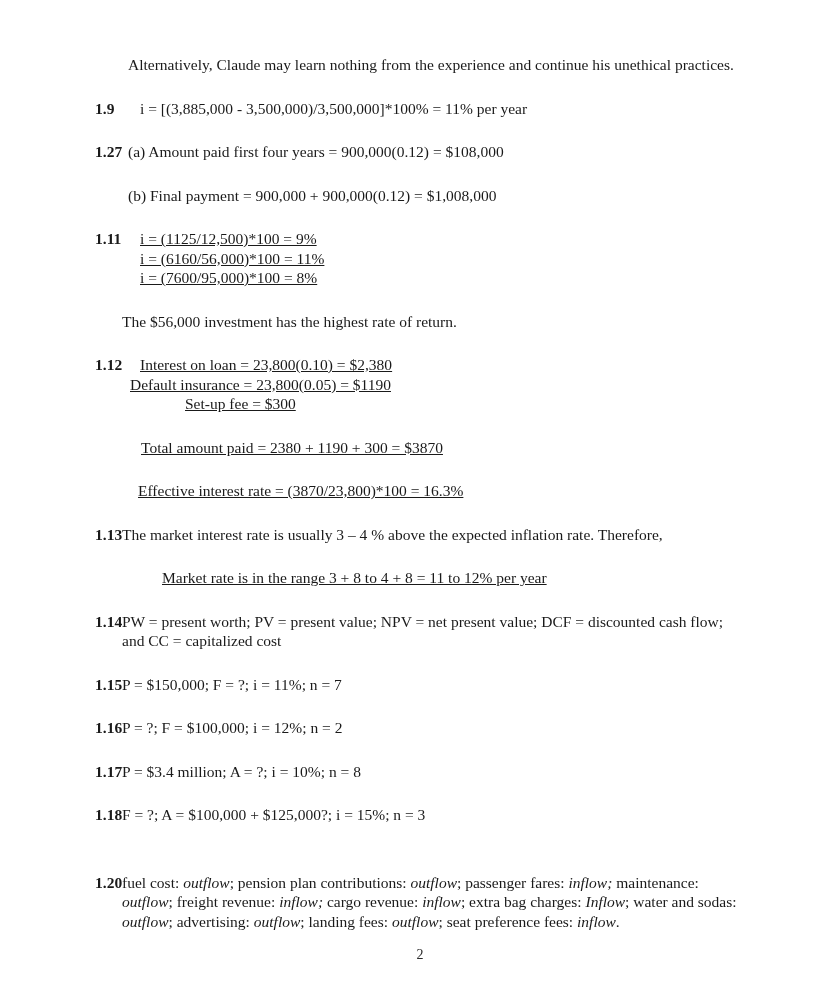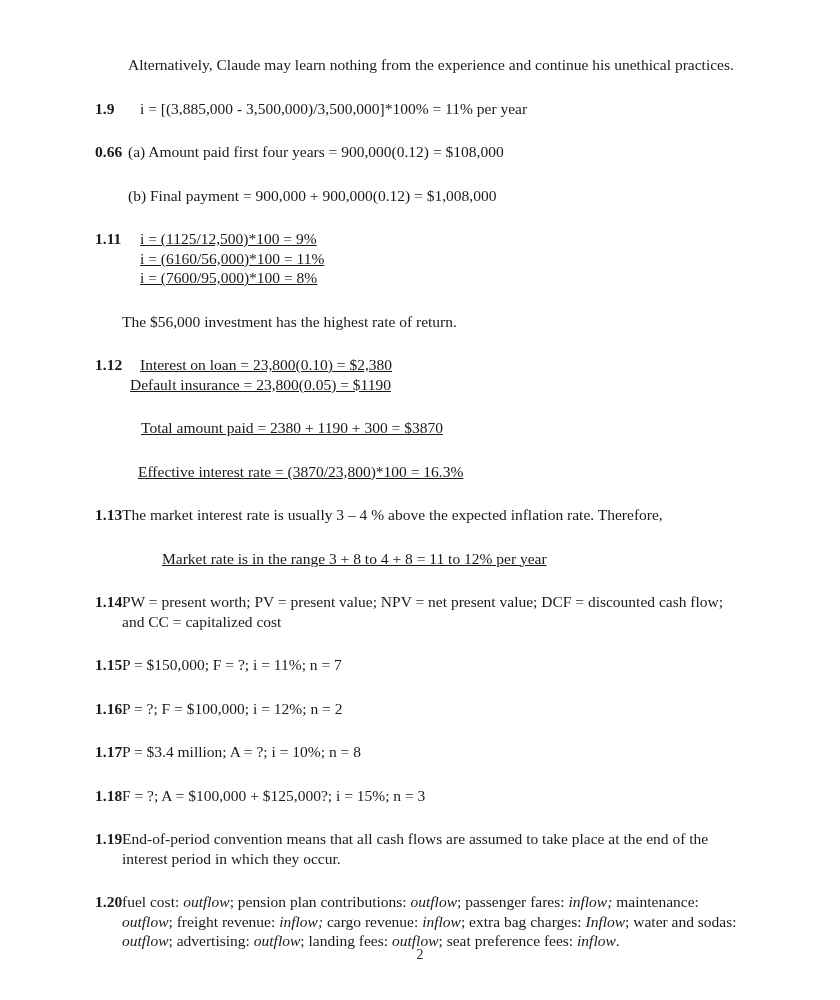--- a/index.html
+++ b/index.html
@@ -98,21 +98,21 @@
     <div class="gap-l"></div>
 
     <div class="block row">
       <span class="num num-w45">1.9</span>
       <span class="body">i = [(3,885,000 - 3,500,000)/3,500,000]*100% = 11% per year</span>
     </div>
 
     <div class="gap-l"></div>
 
     <div class="block row">
-      <span class="num num-w33">0.66</span>
+      <span class="num num-w33">1.27</span>
       <span class="body">(a) Amount paid first four years = 900,000(0.12) = $108,000</span>
     </div>
     <div class="gap-l"></div>
     <div class="block indent-a">(b) Final payment = 900,000 + 900,000(0.12) = $1,008,000</div>
 
     <div class="gap-l"></div>
 
     <div class="block row">
       <span class="num num-w45">1.11</span>
       <span class="body">
@@ -128,20 +128,21 @@
 
     <div class="gap-l"></div>
 
     <div class="block row">
       <span class="num num-w45">1.12</span>
       <span class="body">
         <span class="nowrap">Interest on loan = 23,800(0.10) = $2,380</span>
       </span>
     </div>
     <div class="block indent-g nowrap">Default insurance = 23,800(0.05) = $1190</div>
+    <div class="block indent-h nowrap">Set-up fee = $300</div>
 
     <div class="gap-l"></div>
 
     <div class="block indent-d nowrap">Total amount paid = 2380 + 1190 + 300 = $3870</div>
 
     <div class="gap-l"></div>
 
     <div class="block indent-e nowrap">Effective interest rate = (3870/23,800)*100 = 16.3%</div>
 
     <div class="gap-l"></div>
@@ -185,24 +186,20 @@
 
     <div class="gap-l"></div>
 
     <div class="block row">
       <span class="num num-w27">1.18</span>
       <span class="body">F = ?; A = $100,000 + $125,000?; i = 15%; n = 3</span>
     </div>
 
     <div class="gap-l"></div>
 
-    <div class="block row">
-      <span class="num num-w27">1.19</span>
-      <span class="body">End-of-period convention means that all cash flows are assumed to take place at the end of the interest period in which they occur.</span>
-    </div>
 
     <div class="gap-l"></div>
 
     <div class="block row">
       <span class="num num-w27">1.20</span>
       <span class="body" id="p120-body"><span>fuel cost: </span><span class="ital">outflow</span><span>; pension plan contributions: </span><span class="ital">outflow</span><span>; passenger fares: </span><span class="ital">inflow;</span><span> maintenance: </span><span class="ital">outflow</span><span>; freight revenue: </span><span class="ital">inflow;</span><span> cargo revenue: </span><span class="ital">inflow</span><span>; extra bag charges: </span><span class="ital">Inflow</span><span>; water and sodas: </span><span class="ital">outflow</span><span>; advertising: </span><span class="ital">outflow</span><span>; landing fees: </span><span class="ital">outflow</span><span>; seat preference fees: </span><span class="ital">inflow</span><span>.</span></span>
     </div>
 
   </div>
 

